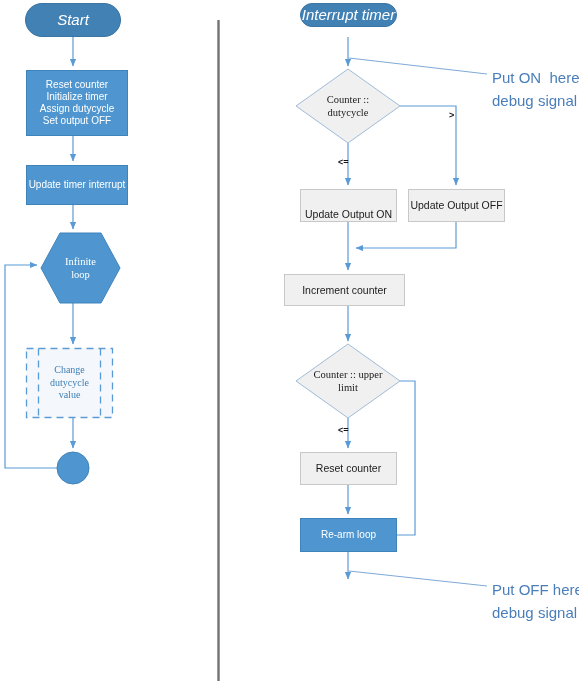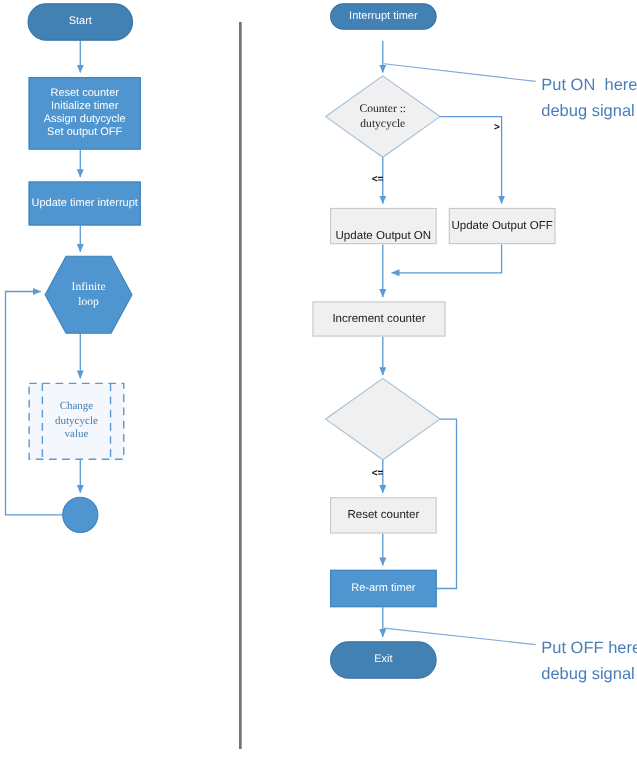--- a/index.html
+++ b/index.html
@@ -4,22 +4,22 @@
 <style>
   html,body{margin:0;padding:0;background:#ffffff;}
   body{width:579px;height:692px;position:relative;overflow:hidden;
        font-family:"Liberation Sans","DejaVu Sans",sans-serif;}
   #canvas{position:absolute;left:0;top:0;width:579px;height:692px;}
   svg.layer{position:absolute;left:0;top:0;width:579px;height:692px;}
   .node{position:absolute;display:flex;align-items:center;justify-content:center;
         text-align:center;line-height:1.22;box-sizing:border-box;}
   .blue-box{background:#4f96d0;border:1px solid #3f83bb;color:#ffffff;font-size:10px;}
   .gray-box{background:#f0f0f0;border:1px solid #c8c8c8;color:#1a1a1a;font-size:10.5px;}
-  .term{background:#4281b4;border:1px solid #3a74a3;color:#ffffff;font-size:10px;
-        border-radius:999px;}
+  .term{background:#4281b4;border:1px solid #3a74a3;color:#ffffff;font-size:15px;
+        border-radius:999px;font-style:italic;}
   .hexlabel{color:#ffffff;font-size:10.5px;}
   .diamondlabel{color:#1a1a1a;font-size:10.5px;}
   .predef{color:#3f7fb5;font-size:10px;}
   .edge-label{position:absolute;color:#111111;font-size:9px;font-weight:bold;}
   .note{position:absolute;color:#4a7ebb;font-size:15px;line-height:1.55;white-space:pre;}
   .shape-wrap{position:absolute;}
   .shape-wrap .cap{position:absolute;left:0;top:0;right:0;bottom:0;
         display:flex;align-items:center;justify-content:center;text-align:center;line-height:1.25;font-family:Liberation Serif, serif;}
 </style>
 </head>
@@ -115,32 +115,32 @@
   </div>
 
   <div class="node gray-box" style="left:408px;top:189px;width:97px;height:33px;">
     <span>Update Output OFF</span>
   </div>
 
   <div class="node gray-box" style="left:284px;top:274px;width:121px;height:32px;">
     <span>Increment counter</span>
   </div>
 
+  <div class="shape-wrap" style="left:297px;top:344px;width:102px;height:74px;">
+    <div class="cap diamondlabel">Counter&nbsp;::&nbsp;upper<br>limit</div>
+  </div>
 
   <div class="node gray-box" style="left:300px;top:452px;width:97px;height:33px;">
     <span>Reset counter</span>
   </div>
 
   <div class="node blue-box" style="left:300px;top:518px;width:97px;height:34px;">
-    <span>Re-arm timer</span>
+    <span>Re-arm loop</span>
   </div>
 
-  <div class="node term" style="left:300px;top:583px;width:97px;height:34px;">
-    <span>Exit</span>
-  </div>
 
   <div class="edge-label" style="left:338px;top:157px;">&lt;=</div>
   <div class="edge-label" style="left:449px;top:110px;">&gt;</div>
   <div class="edge-label" style="left:338px;top:425px;">&lt;=</div>
 
   <div class="note" style="left:492px;top:66px;">Put&nbsp;ON&nbsp;&nbsp;here&nbsp;the<br>debug&nbsp;signal</div>
   <div class="note" style="left:492px;top:578px;">Put&nbsp;OFF&nbsp;here&nbsp;the<br>debug&nbsp;signal</div>
 
 </div>
 

